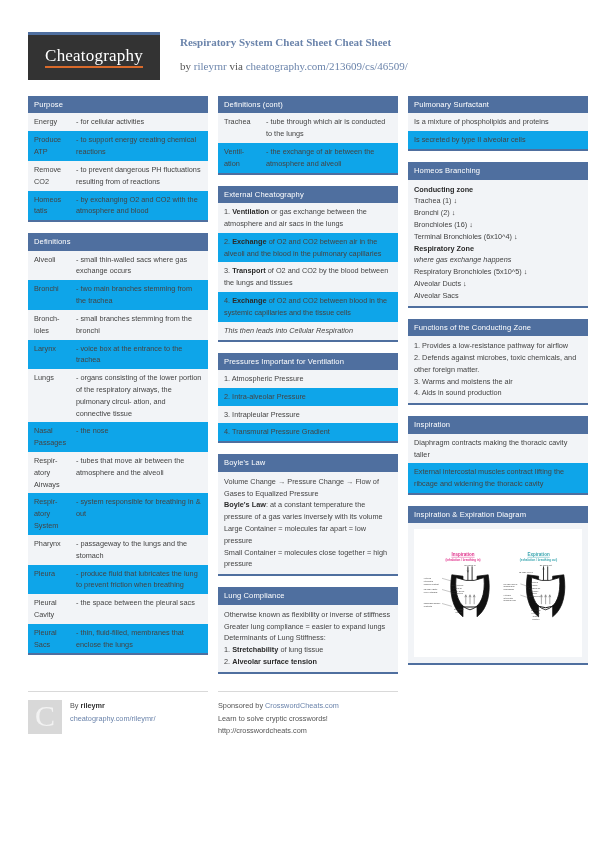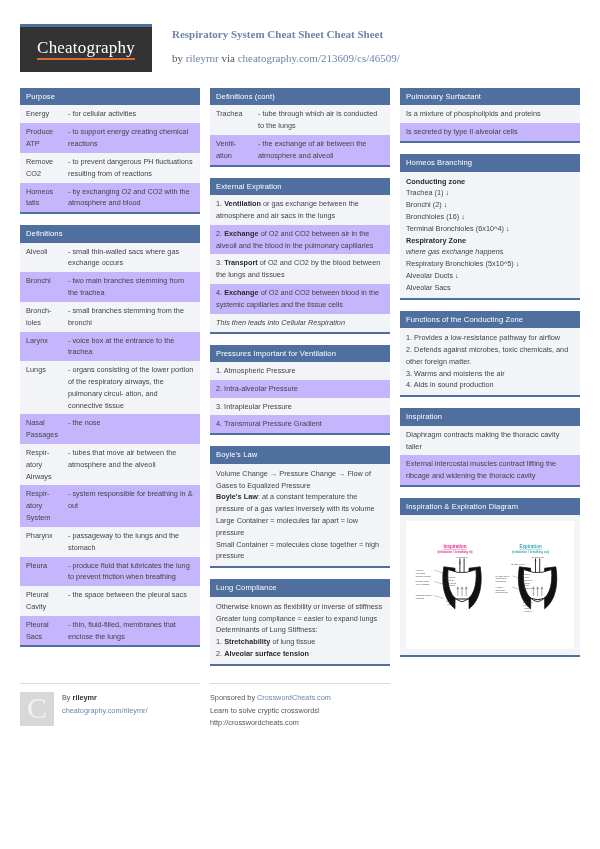--- a/index.html
+++ b/index.html
@@ -6,21 +6,21 @@
   html, body {
     margin: 0; padding: 0;
     width: 600px; height: 849px;
     background: #ffffff;
     font-family: "Liberation Sans", sans-serif;
   }
   .page {
     position: relative;
     width: 600px; height: 848px;
     background: #fff;
-    padding: 0;
+    padding: 8px;
     overflow: hidden;
   }
 
   
   .header {
     display: flex;
     align-items: flex-start;
     padding: 24px 20px 0 20px;
     height: 80px;
   }
@@ -71,21 +71,21 @@
     display: flex;
     gap: 10px;
     padding: 8px 20px 0 20px;
     align-items: flex-start;
   }
   .col { width: 180px; flex: 0 0 180px; }
 
   .block {
     margin-bottom: 11px;
     border-bottom: 2px solid #4f6f9f;
-    background: #c4b5fd;
+    background: #0ea5e9;
   }
   .block-title {
     background: #4f6f9f;
     color: #ffffff;
     font-size: 7.6px;
     padding: 4px 6px 4px 6px;
     line-height: 1.25;
     letter-spacing: .1px;
   }
 
@@ -251,21 +251,21 @@
           <div class="row alt">
             <div class="k">Trachea</div>
             <div class="v">- tube through which air is conducted to the lungs</div>
           </div>
           <div class="row">
             <div class="k">Ventil- ation</div>
             <div class="v">- the exchange of air between the atmosphere and alveoli</div>
           </div>
         </div>
         <div class="block">
-          <div class="block-title">External Expiration</div>
+          <div class="block-title">External Cheatography</div>
           <div class="line alt"><span>1. </span><b>Ventilation</b><span> or gas exchange between the atmosphere and air sacs in the lungs</span></div>
           <div class="line"><span>2. </span><b>Exchange</b><span> of O2 and CO2 between air in the alveoli and the blood in the pulmonary capillaries</span></div>
           <div class="line alt"><span>3. </span><b>Transport</b><span> of O2 and CO2 by the blood between the lungs and tissues</span></div>
           <div class="line"><span>4. </span><b>Exchange</b><span> of O2 and CO2 between blood in the systemic capillaries and the tissue cells</span></div>
           <div class="line alt"><i>This then leads into Cellular Respiration</i></div>
         </div>
         <div class="block">
           <div class="block-title">Pressures Important for Ventilation</div>
           <div class="line alt"><span>1. Atmospheric Pressure</span></div>
           <div class="line"><span>2. Intra-alveolar Pressure</span></div>

